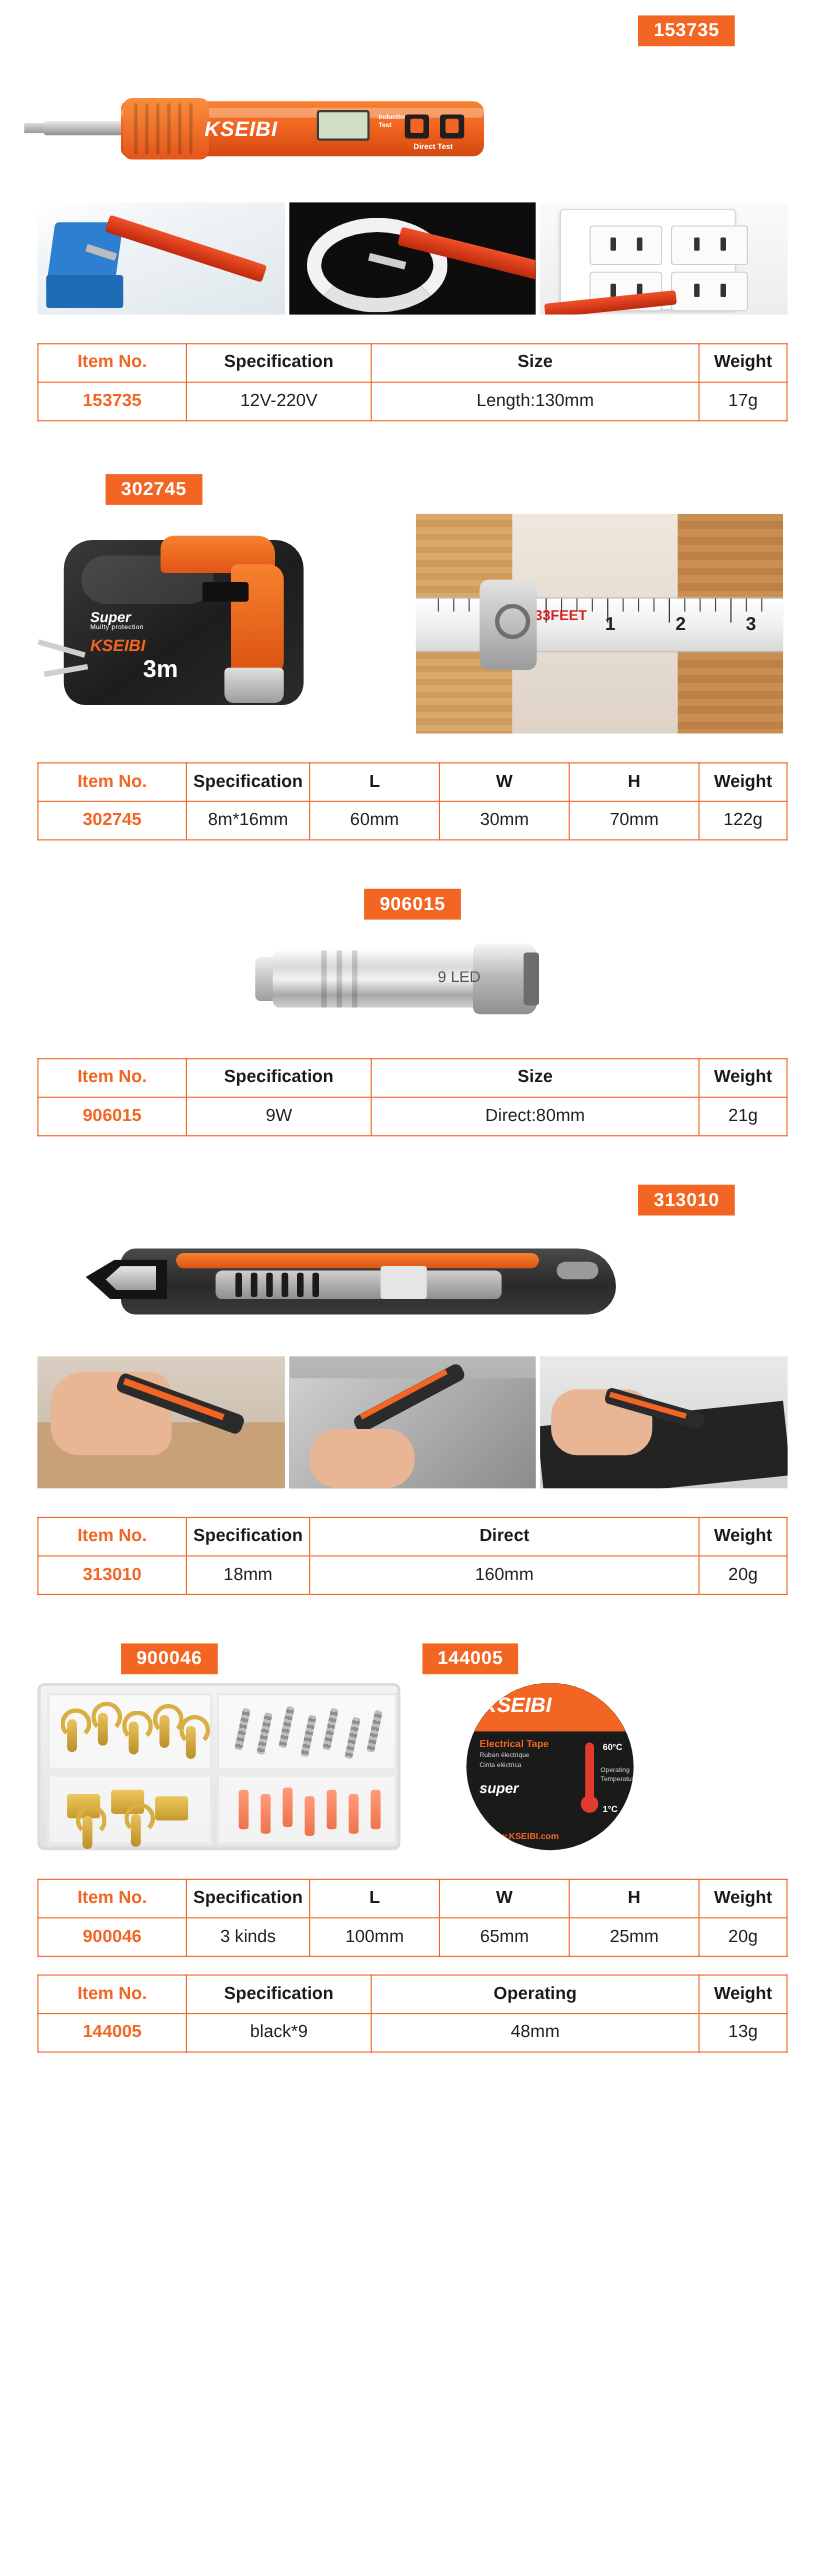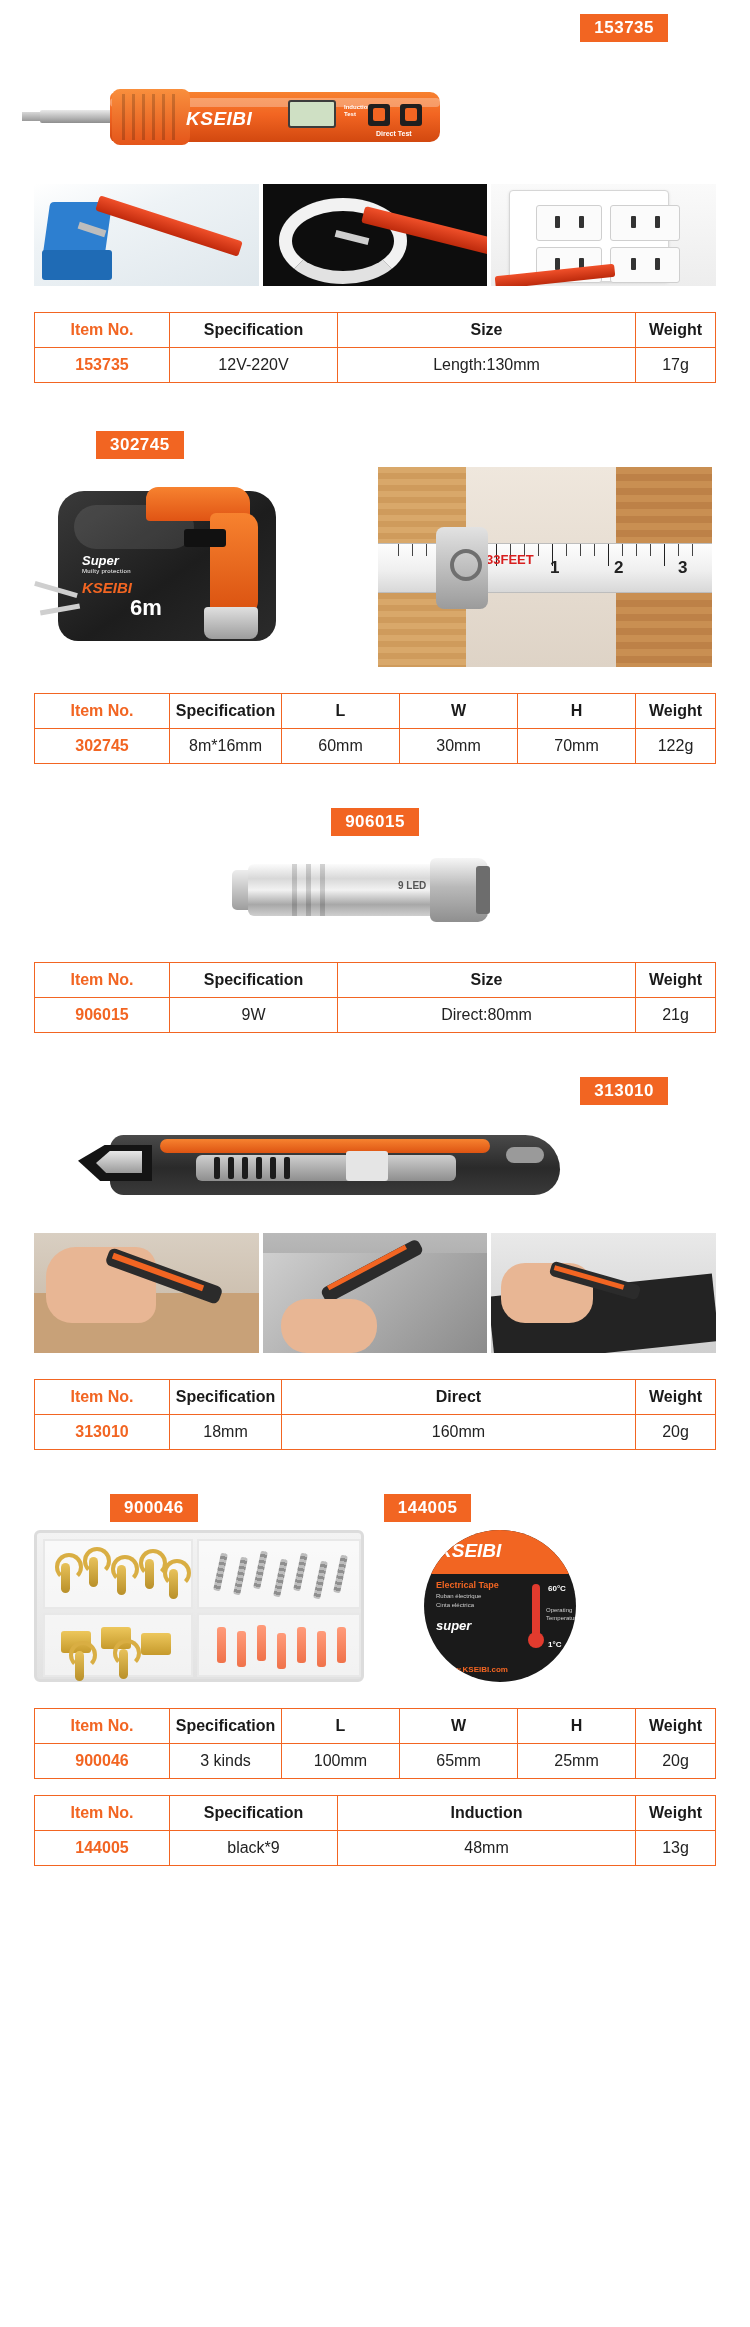--- a/index.html
+++ b/index.html
@@ -219,21 +219,21 @@
     border-radius:6px 10px 10px 6px;
   }
   .flash-lens{
     position:absolute;left:476px;top:30px;width:14px;height:48px;background:#6d6d6d;border-radius:3px;
   }
   .flash-tail{
     position:absolute;left:232px;top:34px;width:22px;height:40px;
     background:linear-gradient(180deg,#ededed,#9d9d9d);border-radius:5px 2px 2px 5px;
   }
   .flash-ring{position:absolute;top:28px;width:5px;height:52px;background:rgba(0,0,0,.16);}
-  .flash-text{position:absolute;left:398px;top:44px;font-size:10px;color:#555;font-weight:bold;}
+  .flash-text{position:absolute;left:398px;top:44px;font-size:14px;color:#555;font-weight:normal;}
 
   
   .knife-wrap{position:relative;width:750px;height:120px;}
   .knife-body{
     position:absolute;left:110px;top:30px;width:450px;height:60px;
     background:linear-gradient(180deg,#4a4a4a 0%,#2a2a2a 55%,#3a3a3a 100%);
     border-radius:18px 46px 34px 18px;
   }
   .knife-orange{
     position:absolute;left:160px;top:34px;width:330px;height:14px;
@@ -421,21 +421,21 @@
         <div class="tape-orange-right"></div>
         <div class="tape-lock"></div>
         <div class="tape-bottom"></div>
         <div class="tape-strap"></div>
         <div class="tape-strap2"></div>
         <div class="tape-brand">
           <span>Super</span>
           <small>Muilty protection</small>
         </div>
         <div class="tape-kseibi">KSEIBI</div>
-        <div class="tape-3m">6m</div>
+        <div class="tape-3m">3m</div>
       </div>
 
       <div class="tape-right">
         <div class="wood-l"></div>
           <div class="wood-mid"></div>
           <div class="wood-r"></div>
         <div class="ruler">
           <div class="tick" style="left:20px"></div>
             <div class="tick" style="left:34px"></div>
           <div class="tick" style="left:48px"></div>
@@ -680,21 +680,21 @@
       </tr>
     </tbody>
       </table>
 
     <div class="gap-s"></div>
     <table class="spec-table">
       <tbody>
           <tr>
         <th class="first" style="width:135px">Item No.</th>
         <th style="width:168px">Specification</th>
-        <th>Induction</th>
+        <th>Operating</th>
         <th style="width:80px">Weight</th>
       </tr>
       <tr>
         <td class="first">144005</td>
         <td>black*9</td>
         <td>48mm</td>
         <td>13g</td>
       </tr>
     </tbody>
       </table>

